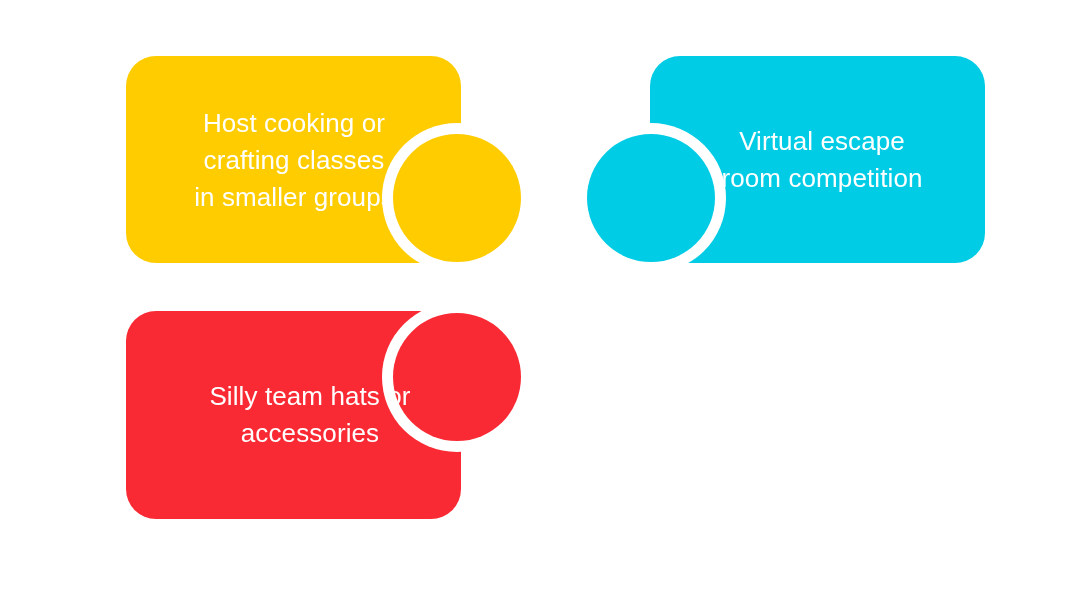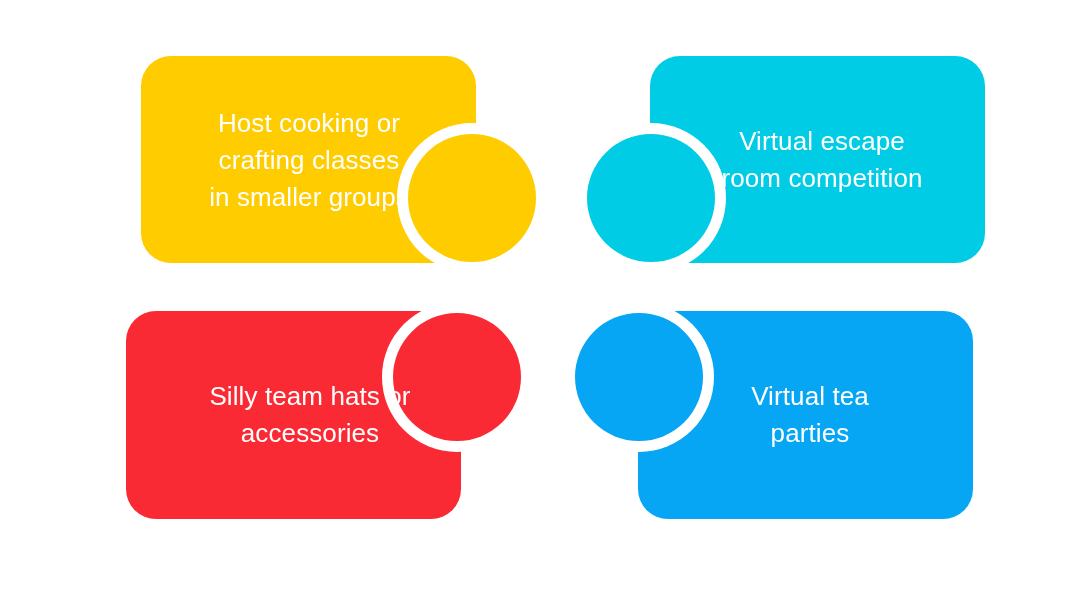--- a/index.html
+++ b/index.html
@@ -55,21 +55,21 @@
     font-weight: 400;
     letter-spacing: 0.1px;
     display: flex;
     align-items: center;
     justify-content: center;
     white-space: pre-line;
     z-index: 5;
   }
 
   
-  #card-group-1 { left: 126px; top: 56px; width: 400px; height: 210px; margin-left: 15px; }
+  #card-group-1 { left: 126px; top: 56px; width: 400px; height: 210px; }
   #card-group-1 .card-body   { left: 0px;   top: 0px;  width: 335px; height: 207px; }
   #card-group-1 .card-ring   { left: 256px; top: 67px; width: 150px; height: 150px; }
   #card-group-1 .card-circle { left: 267px; top: 78px; width: 128px; height: 128px; }
   #card-group-1 .card-text   { left: 8px;   top: 48px; width: 320px; height: 112px; }
 
   
   #card-group-2 { left: 587px; top: 56px; width: 400px; height: 210px; }
   #card-group-2 .card-body   { left: 63px;  top: 0px;  width: 335px; height: 207px; }
   #card-group-2 .card-ring   { left: -11px; top: 67px; width: 150px; height: 150px; }
   #card-group-2 .card-circle { left: 0px;   top: 78px; width: 128px; height: 128px; }
@@ -112,21 +112,14 @@
   </div>
 
   <div class="card-group" id="card-group-3">
     <div class="card-body" style="background: rgb(250, 42, 52);"></div>
     <div class="card-ring"></div>
     <div class="card-circle" style="background: rgb(250, 42, 52);"></div>
     <div class="card-text" style="color: rgb(255, 255, 255);">Silly team hats or
 accessories</div>
   </div>
 
-  <div class="card-group" id="card-group-4">
-    <div class="card-body" style="background: rgb(6, 166, 245);"></div>
-    <div class="card-ring"></div>
-    <div class="card-circle" style="background: rgb(6, 166, 245);"></div>
-    <div class="card-text" style="color: rgb(255, 255, 255);">Virtual tea
-parties</div>
-  </div>
 
 </div>
 
 </body></html>

